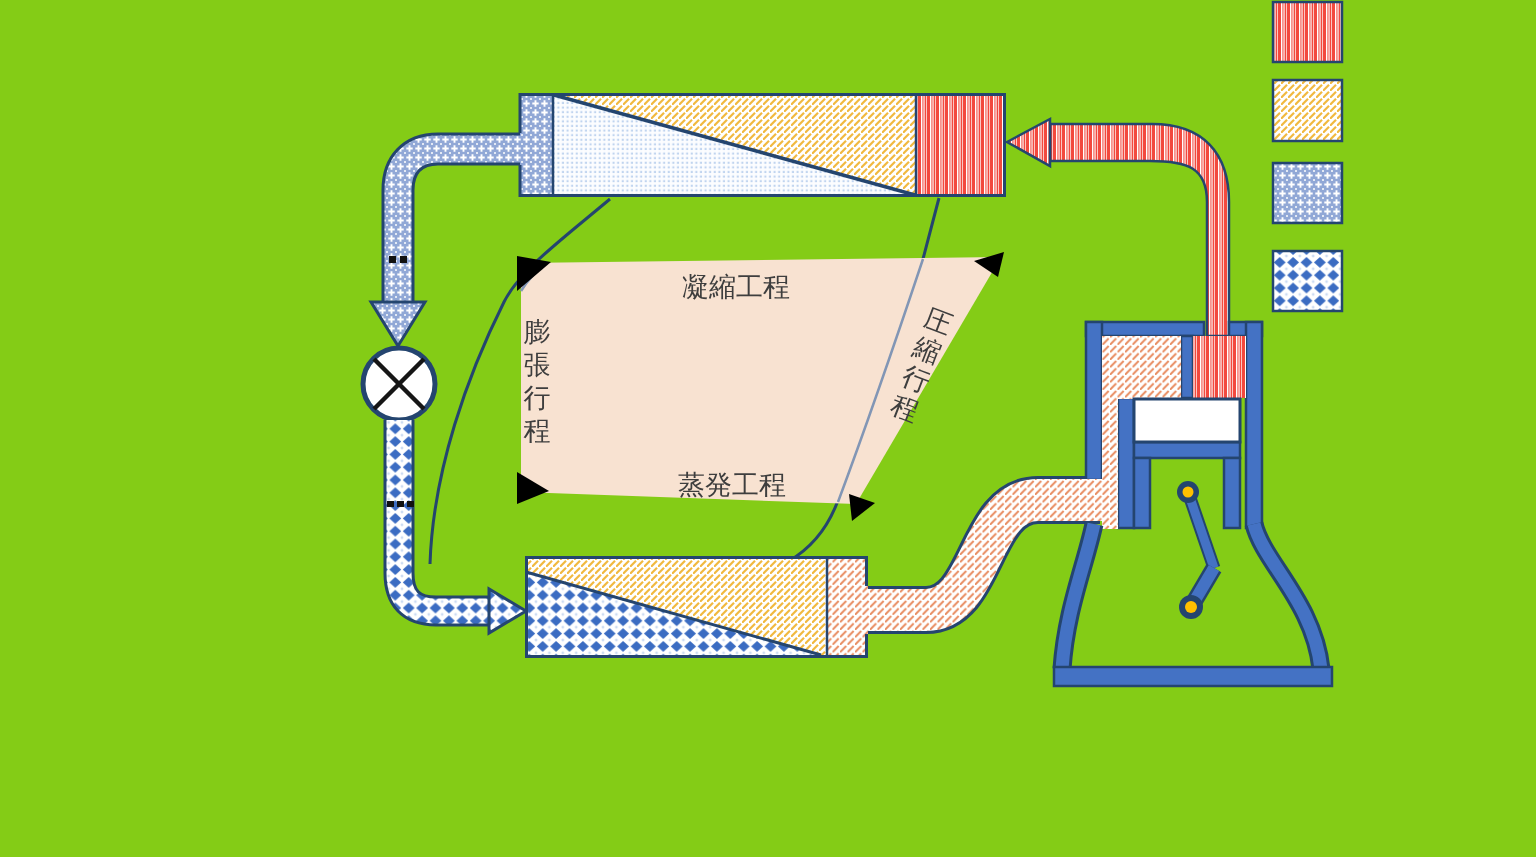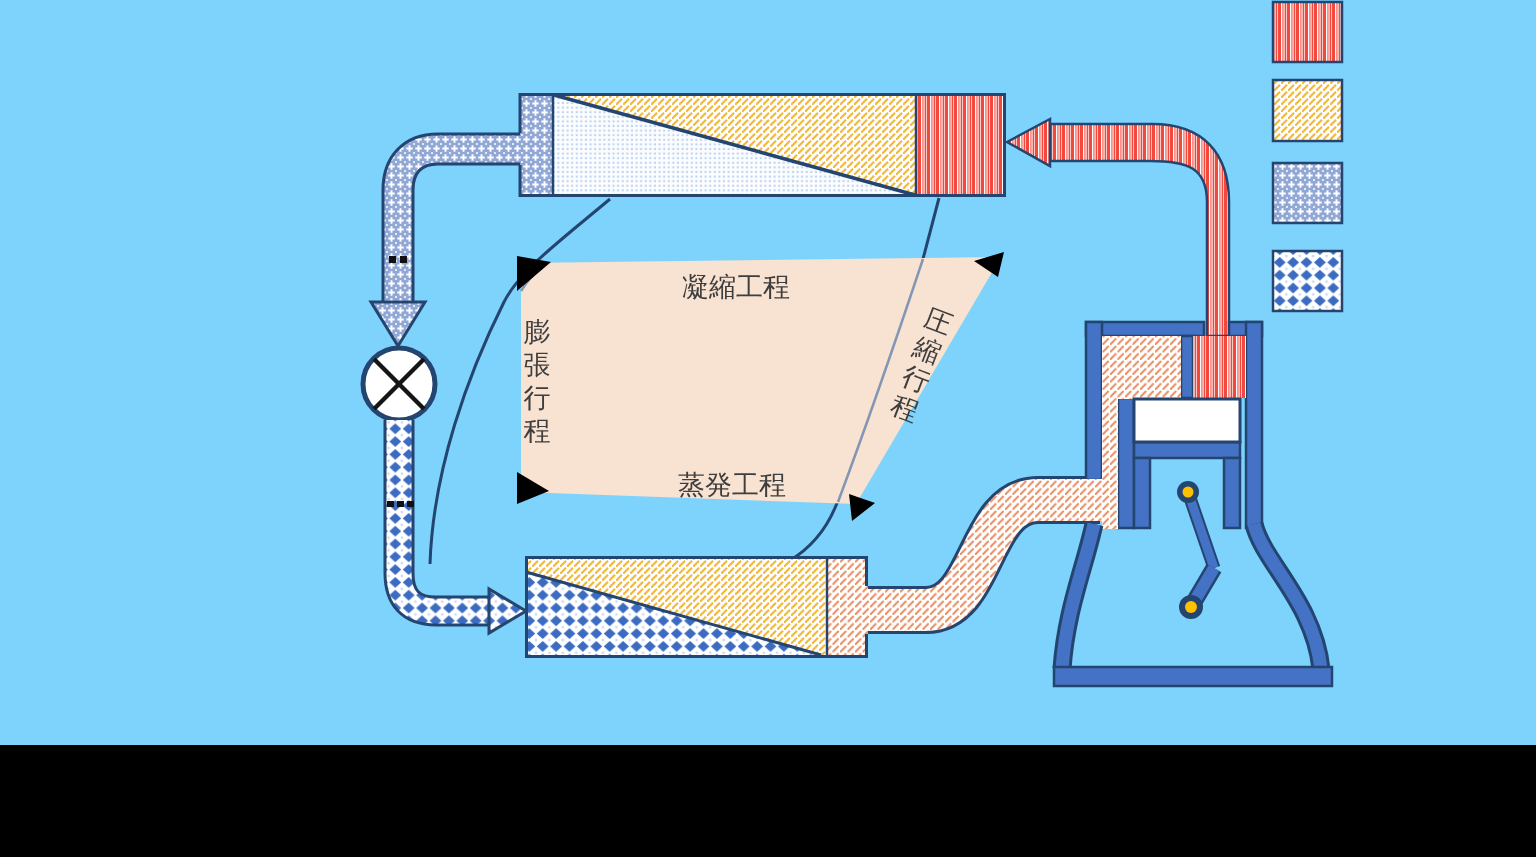--- a/index.html
+++ b/index.html
@@ -1,16 +1,16 @@
 <!DOCTYPE html>
 <html><head>
 <meta charset="utf-8">
 <style>
   html,body{margin:0;padding:0;background:#000;}
-  .stage{position:relative;width:1536px;height:745px;background:#7dd3fc;overflow:hidden;}
+  .stage{position:relative;width:1536px;height:857px;background:#84cc16;overflow:hidden;}
   svg{display:block;}
   text{font-family:"DejaVu Sans","Liberation Sans",sans-serif;fill:#3E3E3E;}
 </style>
 </head>
 <body>
 
 <div class="stage">
 <svg width="1536" height="857" viewBox="0 0 1536 857">
   <defs>
     <pattern id="patRed" patternUnits="userSpaceOnUse" width="9" height="8">

